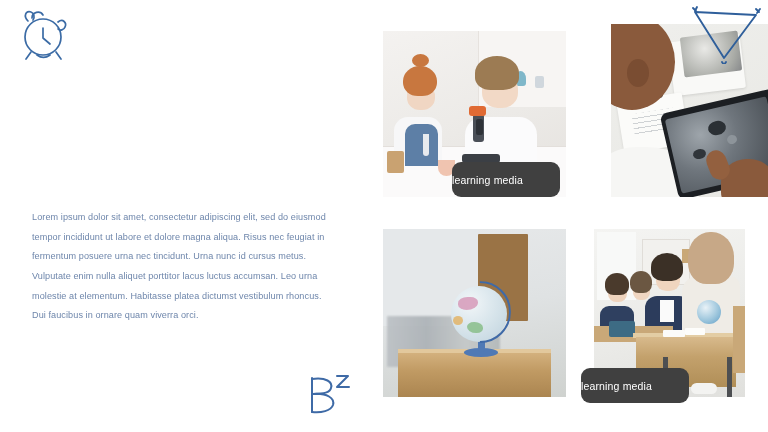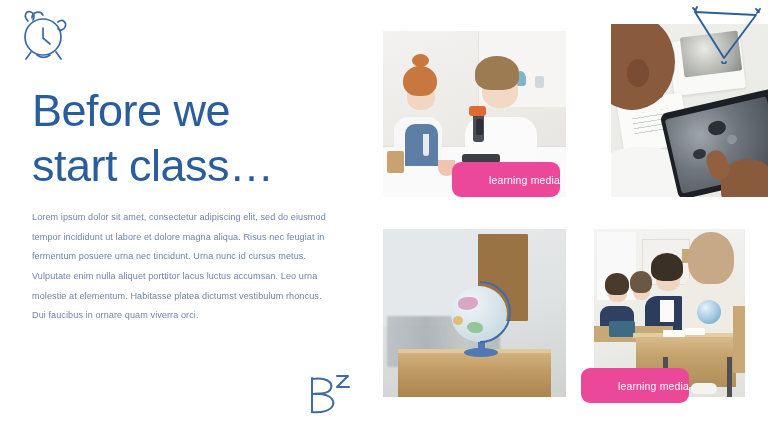--- a/index.html
+++ b/index.html
@@ -67,29 +67,29 @@
   .photo .inner { position: absolute; inset: 0; }
 
   #photo-microscope { left: 383px; top: 31px;  width: 183px; height: 166px; }
   #photo-tablet     { left: 611px; top: 24px;  width: 157px; height: 173px; }
   #photo-globe      { left: 383px; top: 229px; width: 183px; height: 168px; }
   #photo-classroom  { left: 594px; top: 229px; width: 151px; height: 168px; }
 
   
   .badge {
     position: absolute;
-    background: #ec4899;
+    background: #404040;
     color: #ffffff;
     font-size: 10.5px;
     font-weight: 400;
     letter-spacing: 0.15px;
     border-radius: 9px;
     display: flex;
     align-items: center;
-    justify-content: flex-end;
+    justify-content: flex-start;
     z-index: 5;
   }
   #badge-top    { left: 452px; top: 162px; width: 108px; height: 35px; }
   #badge-bottom { left: 581px; top: 368px; width: 108px; height: 35px; }
 
   
   .sc { position: absolute; }
 
   
   .s1-bg        { inset: 0; background: linear-gradient(160deg,#f4f2f0 0%,#eceae7 55%,#e4e1dd 100%); }
@@ -202,22 +202,20 @@
 
   <svg class="doodle" id="triangle-doodle" viewBox="0 0 78 62" aria-hidden="true">
     <g fill="none" stroke="#2f5f9b" stroke-width="1.9" stroke-linecap="round" stroke-linejoin="round">
       <path d="M9 10 L70 13 L38 56 Z"></path>
       <path d="M7 6 l3 3 M11 5 l-2 4"></path>
       <path d="M70 7 l3 3 M74 7 l-3 4"></path>
       <path d="M36 60 l2 3 M40 60 l-2 3"></path>
     </g>
   </svg>
 
-  <div class="heading">Before we
-start class…</div>
 
   <div class="body-copy">Lorem ipsum dolor sit amet, consectetur adipiscing elit, sed do eiusmod tempor incididunt ut labore et dolore magna aliqua. Risus nec feugiat in fermentum posuere urna nec tincidunt. Urna nunc id cursus metus. Vulputate enim nulla aliquet porttitor lacus luctus accumsan. Leo urna molestie at elementum. Habitasse platea dictumst vestibulum rhoncus. Dui faucibus in ornare quam viverra orci.</div>
 
   <svg class="doodle" id="bz-doodle" viewBox="0 0 56 48" aria-hidden="true">
     <g fill="none" stroke="#3e6aa6" stroke-width="2" stroke-linecap="round" stroke-linejoin="round">
       <path d="M12 8 L12 42"></path>
       <path d="M12 9 C26 7 33 12 31 18 C30 23 22 24 14 24"></path>
       <path d="M13 24 C27 23 35 28 33 35 C31 41 21 43 12 42"></path>
       <path d="M37 6 L48 6 L37 17 L49 17"></path>
     </g>

